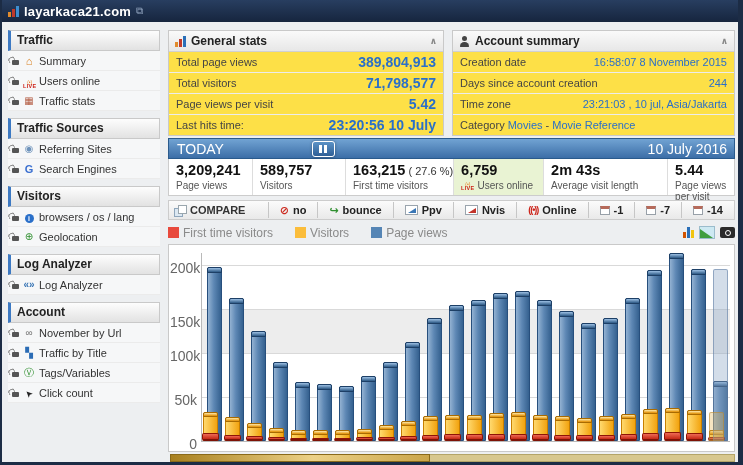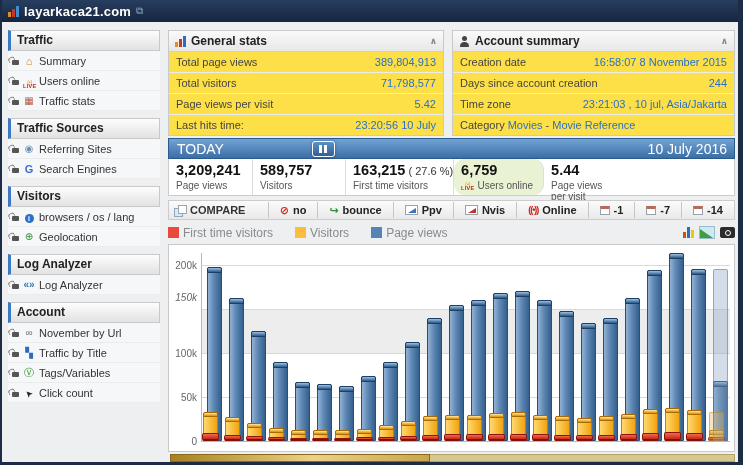--- a/index.html
+++ b/index.html
@@ -52,40 +52,40 @@
   .minibars{display:flex;align-items:flex-end;gap:1px;height:11px;}
   .minibars i{display:inline-block;width:3px;}
   .minibars i:nth-child(1){height:5px;background:#e08b2d;}
   .minibars i:nth-child(2){height:8px;background:#c23b2a;}
   .minibars i:nth-child(3){height:11px;background:#2a6fb8;}
   .person{width:11px;height:11px;position:relative;}
   .person::before{content:"";position:absolute;top:0;left:3px;width:5px;height:5px;border-radius:50%;background:#444;}
   .person::after{content:"";position:absolute;bottom:0;left:1px;width:9px;height:5px;border-radius:5px 5px 1px 1px;background:#444;}
   .prow{display:flex;justify-content:space-between;align-items:center;height:20px;padding:0 7px;font-size:11px;color:#444;border-bottom:1px solid #ececec;}
   .prow:last-child{border-bottom:none;}
-  .pval{color:#2a6fc9;font-weight:normal;font-size:11px;white-space:nowrap;}
+  .pval{color:#2a6fc9;font-weight:bold;font-size:14px;white-space:nowrap;}
   .aval{color:#2a6fc9;font-size:11px;white-space:nowrap;}
   .alink{color:#2a6fc9;cursor:pointer;}
 
   
   #todaybar{position:absolute;left:168px;top:138px;width:567px;height:21px;background:linear-gradient(#71a3d3,#3c6ea7);border:1px solid #2a5a8c;box-sizing:border-box;display:flex;align-items:center;color:#fff;z-index:5;}
   .tlabel{font-size:14px;padding-left:8px;}
   .pause{width:21px;height:14px;margin-left:88px;border:1px solid #fff;border-radius:3px;background:linear-gradient(#5b92c6,#2f5f96);display:flex;align-items:center;justify-content:center;gap:2px;box-shadow:0 0 3px rgba(0,0,0,.35);cursor:pointer;}
   .pause i{width:3px;height:8px;background:#fff;}
   .tdate{margin-left:auto;padding-right:7px;font-size:14px;}
 
   
   #tstats{position:absolute;left:168px;top:159px;width:567px;height:37px;background:#fff;border:1px solid #ccc;border-top:none;box-sizing:border-box;display:flex;}
   .tcell{border-right:1px solid #ddd;padding:3px 0 0 7px;box-sizing:border-box;}
   .tcell:last-child{border-right:none;}
   .w1{flex:0 0 84px;}.w2{flex:0 0 93px;}.w3{flex:0 0 101px;}.w4{flex:0 0 90px;}.w5{flex:0 0 124px;}.w6{flex:0 0 75px;}
   .tval{font-size:14.5px;font-weight:bold;color:#111;white-space:nowrap;}
   .tsuf{font-weight:normal;font-size:11px;color:#333;}
   .tsub{font-size:10px;color:#555;margin-top:2px;display:flex;align-items:center;gap:3px;}
-  .green{background:#e9f3d3;border-radius:11px;}
+  .green{background:#e9f3d3;}
 
   
   #cbar{position:absolute;left:168px;top:200px;width:567px;height:20px;background:linear-gradient(#fbfbfb,#e9e9e9);border:1px solid #ccc;box-sizing:border-box;display:flex;align-items:center;}
   .cmpic{position:relative;width:11px;height:11px;margin-left:5px;flex:0 0 11px;}
   .cmpic::before{content:"";position:absolute;left:0;top:3px;width:7px;height:7px;border:1px solid #8fa6bb;background:#dce8f2;}
   .cmpic::after{content:"";position:absolute;left:4px;top:0;width:7px;height:7px;border:1px solid #9aa6ad;background:#fff;}
   .clabel{font-weight:bold;font-size:11px;color:#333;margin-left:5px;}
   .cbtns{margin-left:auto;display:flex;align-items:center;height:100%;}
   .cbtn{display:flex;align-items:center;gap:4px;padding:0 11px;font-size:11px;font-weight:bold;color:#222;border-left:1px solid #c6c6c6;height:16px;cursor:pointer;white-space:nowrap;}
   .ic-no{color:#cc2a1f;font-weight:bold;font-size:11px;}
@@ -110,21 +110,21 @@
   .iarea{width:14px;height:11px;background:#cde9f2;border:1px solid #9bbccc;position:relative;overflow:hidden;cursor:pointer;}
   .iarea::after{content:"";position:absolute;left:0;bottom:0;width:0;height:0;border-right:13px solid transparent;border-bottom:9px solid #3f9e3f;}
   .icam{width:15px;height:11px;background:#2b2b2b;border-radius:2px;position:relative;cursor:pointer;}
   .icam::before{content:"";position:absolute;top:2.5px;left:5px;width:4px;height:4px;border:1.5px solid #fff;border-radius:50%;}
 
   
   #chart{position:absolute;left:168px;top:244px;width:567px;height:208px;background:#fff;border:1px solid #c9c9c9;box-sizing:border-box;}
   #plot{position:absolute;left:32px;top:8px;width:528px;height:188px;border-left:1px solid #b9b9b9;border-bottom:1px solid #b9b9b9;}
   .band{position:absolute;left:0;width:100%;background:#ededed;}
   .gline{position:absolute;left:0;width:100%;height:1px;background:#d9d9d9;}
-  .ylab{position:absolute;left:1px;width:27px;text-align:right;font-size:10px;color:#666;}
+  .ylab{position:absolute;left:1px;width:27px;text-align:right;font-size:14px;color:#666;}
   .xlab{position:absolute;top:198px;width:22px;text-align:center;font-size:9.5px;color:#666;}
   .bar{position:absolute;bottom:0;box-sizing:border-box;}
   .bar-b{background:linear-gradient(90deg,#93b2d2 0%,#5d87b4 45%,#35618f 100%);border:1px solid #274f7d;border-radius:2px 2px 0 0;z-index:2;}
   .bar-b .cap{position:absolute;left:-1px;right:-1px;top:-1px;height:4px;background:linear-gradient(#9cc0e4,#2c5884);border:1px solid #1d3f66;border-radius:2px 2px 0 0;}
   .bar-y{background:linear-gradient(90deg,#ffd96e,#f2a30f);border:1px solid #c87f00;border-radius:2px 2px 0 0;z-index:3;}
   .bar-y .cap{position:absolute;left:-1px;right:-1px;top:-1px;height:3px;background:linear-gradient(#ffe9a8,#e08c00);border:1px solid #a96a00;border-radius:2px 2px 0 0;}
   .bar-r{background:linear-gradient(#ef6a54,#c42816);border:1px solid #8e1306;border-bottom:2px solid #7e1206;border-radius:2px;z-index:4;}
   .bar-p{background:rgba(140,166,198,.38);border:1px solid rgba(90,120,160,.55);z-index:6;border-radius:2px 2px 0 0;}
   .bar-py{background:rgba(230,180,80,.35);border:1px solid rgba(180,130,40,.5);z-index:6;border-radius:2px 2px 0 0;}
 
@@ -306,20 +306,24 @@
     </div>
     <div class="tcell w4 green">
       <div class="tval"><span>6,759</span></div>
       <div class="tsub">
         <span class="livemini">
             <em>(•)</em>
             <b>LIVE</b>
           </span>
         <span>Users online</span>
       </div>
+    </div>
+    <div class="tcell w5">
+      <div class="tval"><span>2m 43s</span></div>
+      <div class="tsub">Average visit length</div>
     </div>
     <div class="tcell w6">
       <div class="tval"><span>5.44</span></div>
       <div class="tsub">Page views per visit</div>
     </div>
   </div>
 
   <div id="cbar">
     <span class="cmpic"></span>
     <span class="clabel">COMPARE</span>
@@ -582,21 +586,21 @@
           <span class="cap"></span>
         </div>
         <div class="bar bar-r" style="left: 506px; width: 17px; height: 3.52px;"></div>
         <span class="xlab" style="left: 506px;">23</span>
         <div class="bar bar-p" style="left: 511px; width: 15px; height: 171.6px;"></div>
         <div class="bar bar-py" style="left: 507px; width: 15px; height: 29.04px;"></div>
       </div>
   <span class="ylab" style="top: 191px;">0</span>
       <span class="ylab" style="top: 147px;">50k</span>
       <span class="ylab" style="top: 103px;">100k</span>
-      <span class="ylab" style="top: 47px; font-style: italic;">150k</span>
+      <span class="ylab" style="top: 69px;">150k</span>
       <span class="ylab" style="top: 15px;">200k</span>
     </div>
 
   <div id="hscroll">
     <span class="hs-l" style="width: 46%;"></span>
     <span class="hs-r" style="left: 46%; width: 54%;"></span>
   </div>
 </div>
 
 </body></html>

